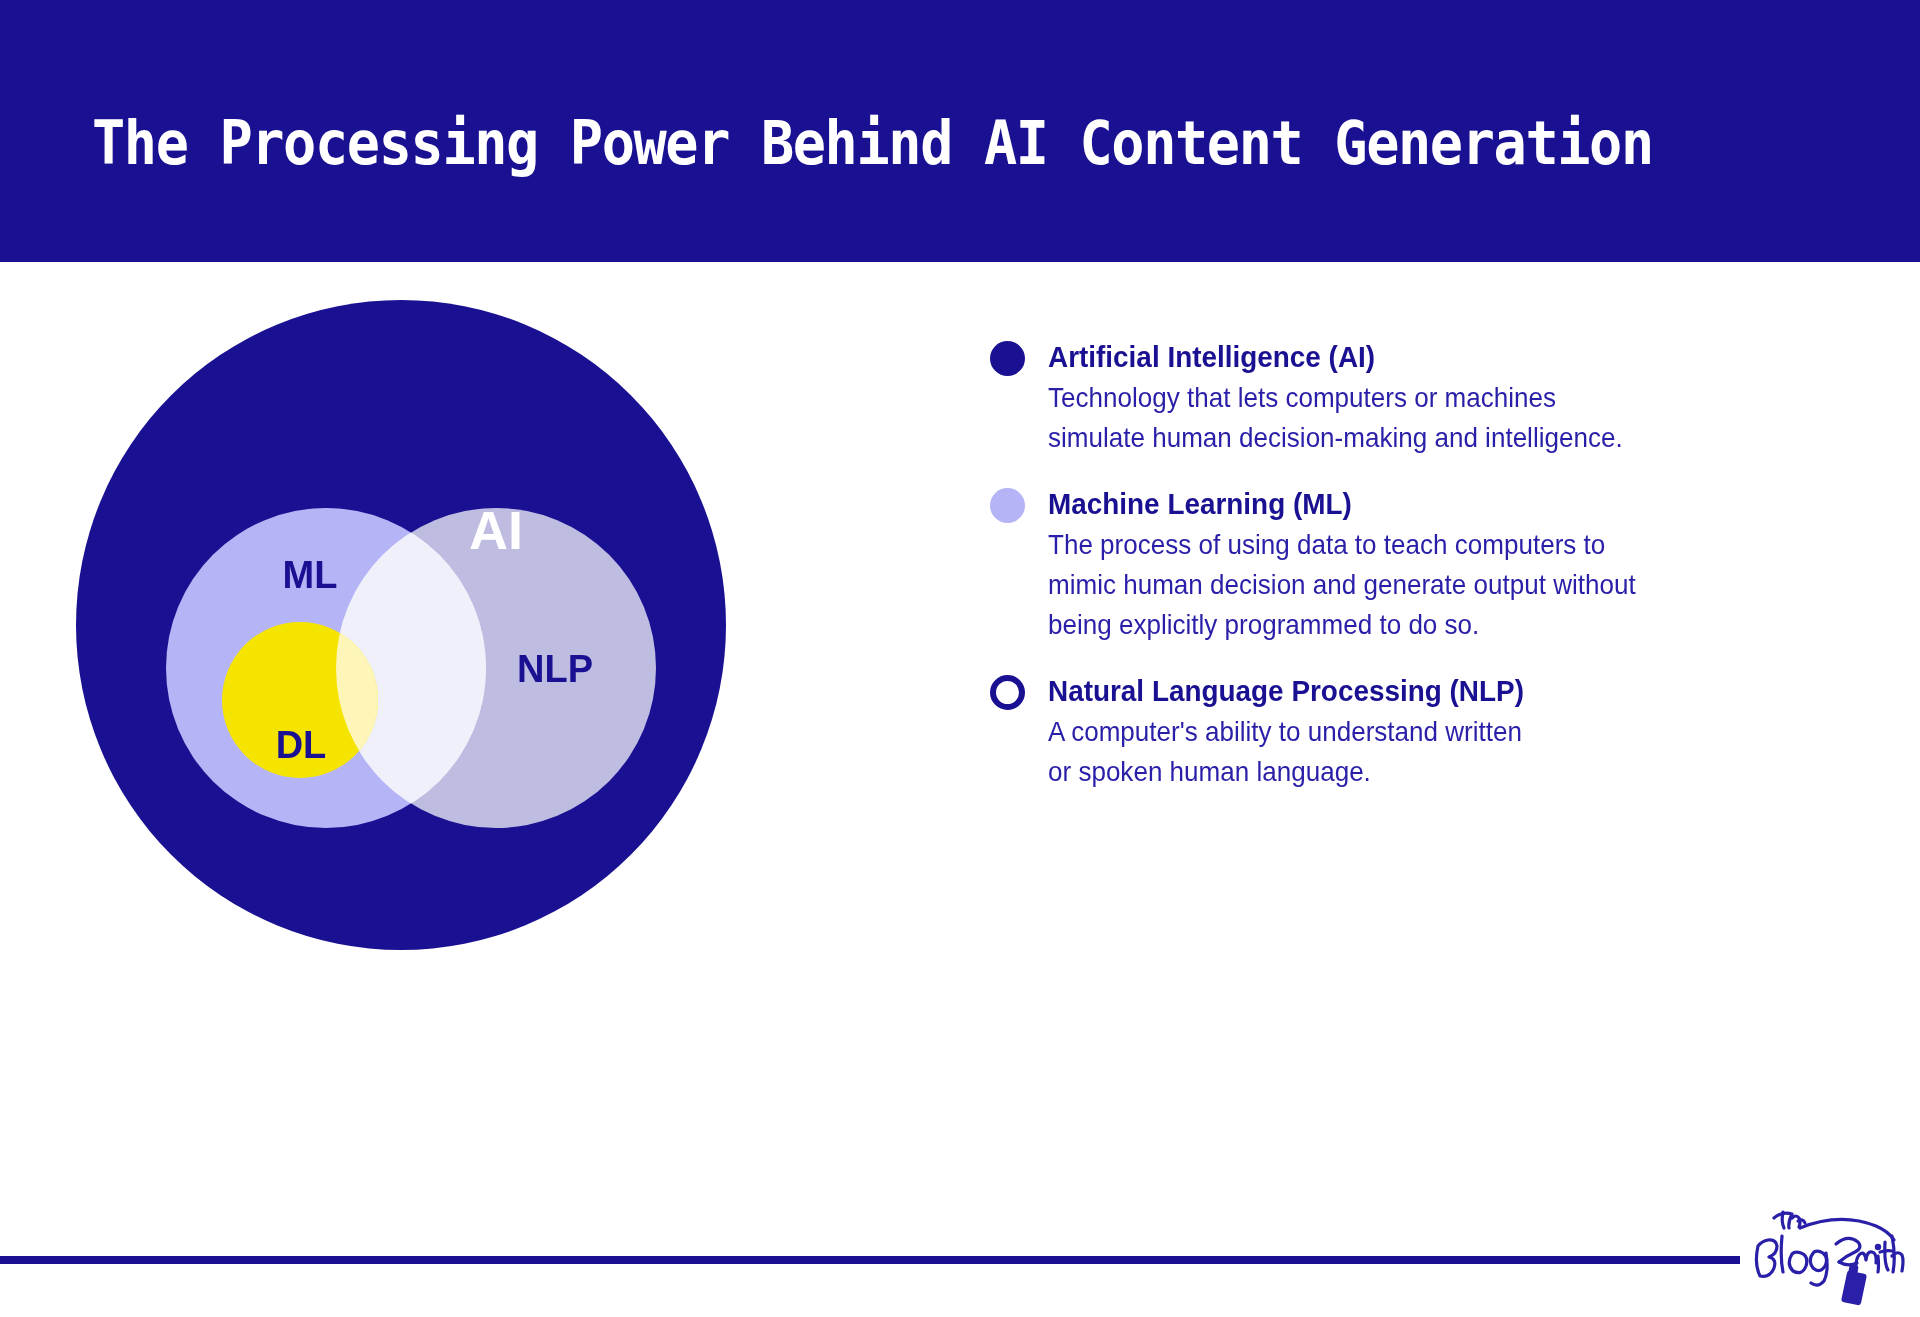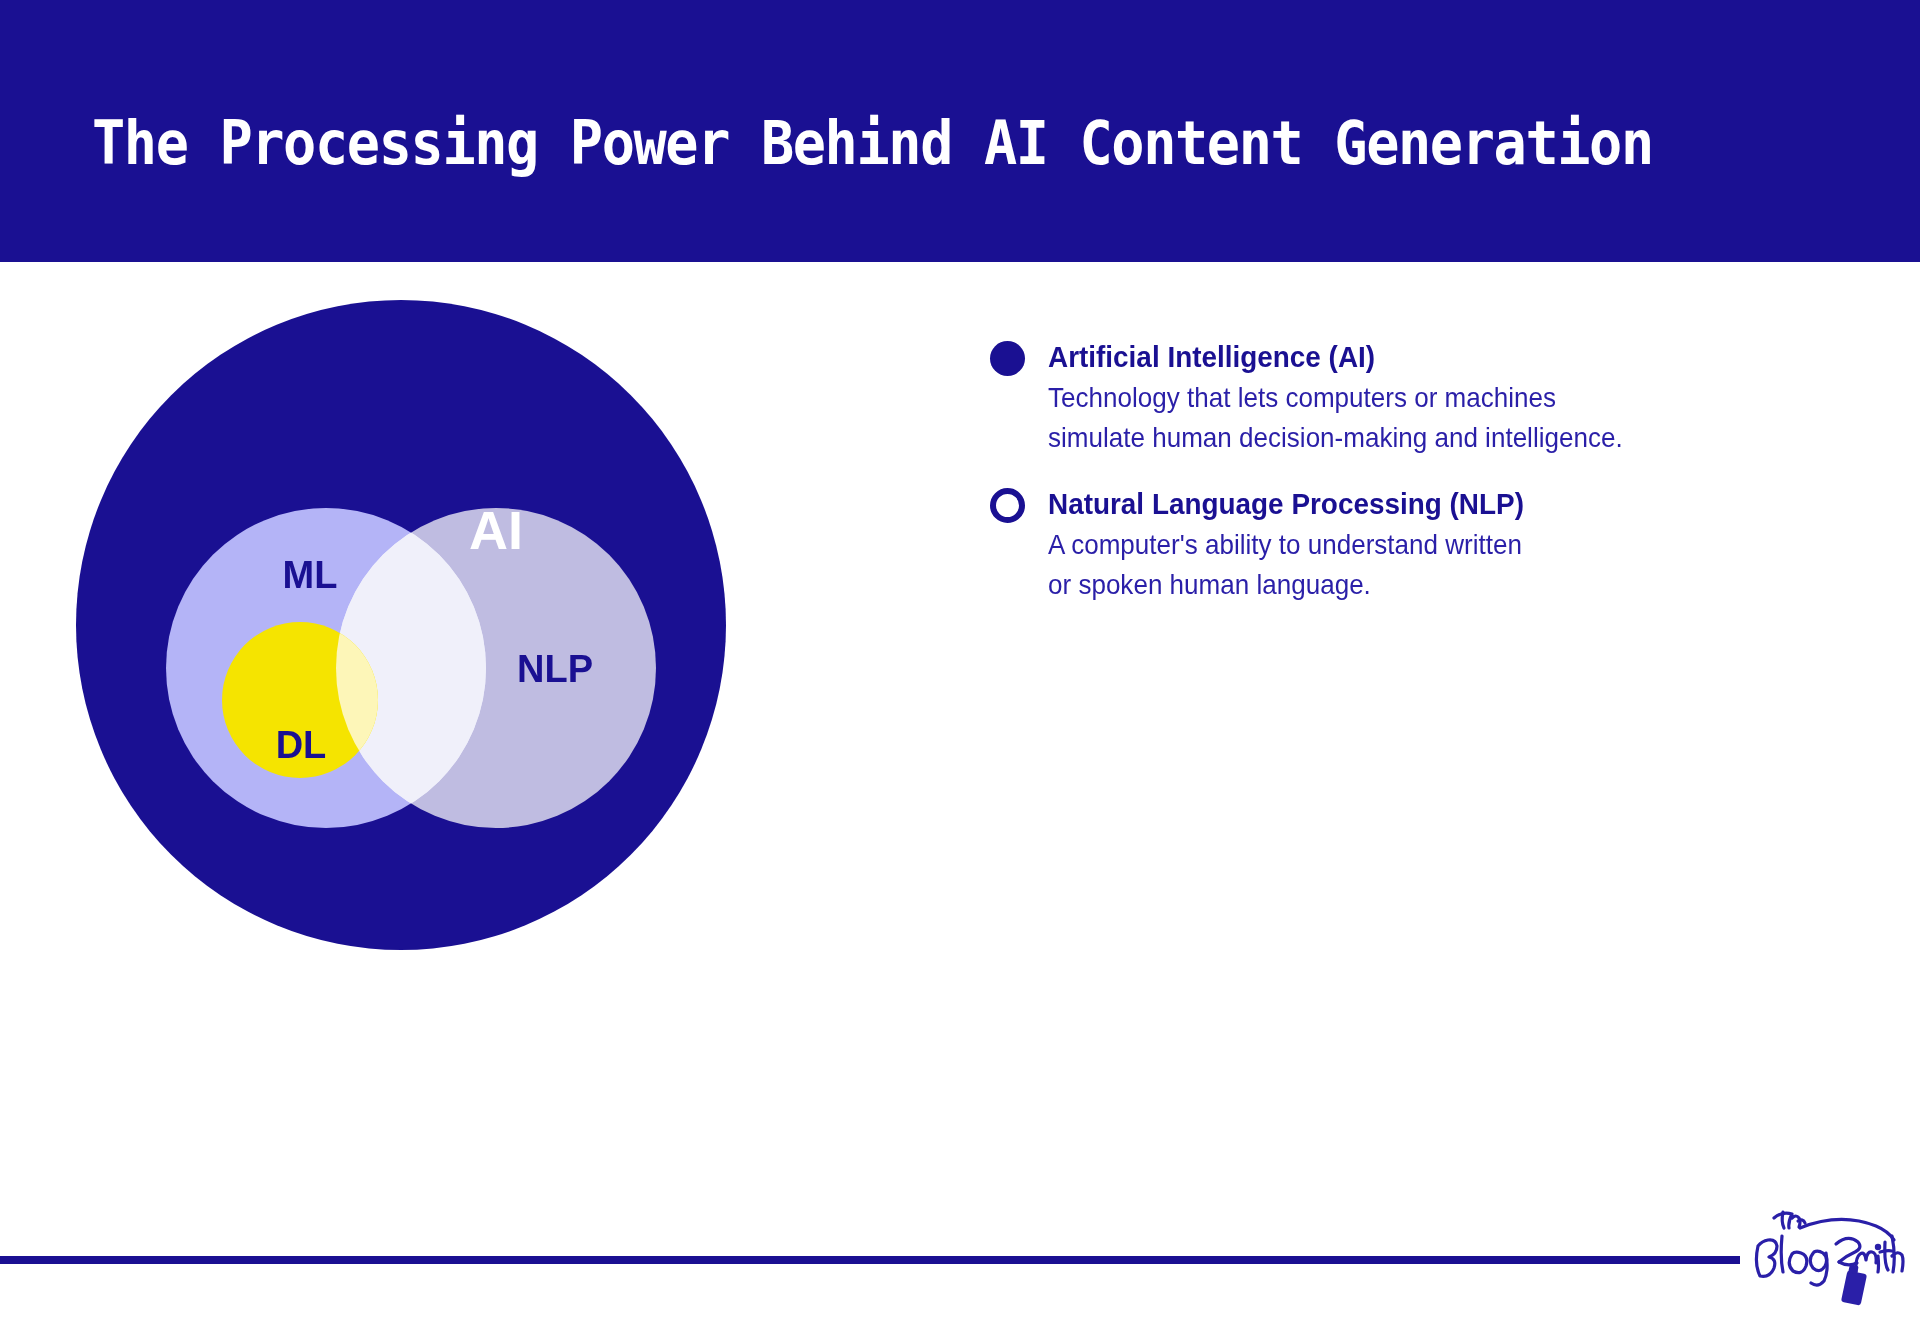--- a/index.html
+++ b/index.html
@@ -135,20 +135,29 @@
 
   <div class="legend-item">
     <div class="legend-head">
       <span class="bullet solid-navy"></span>
       <span class="legend-title">Artificial Intelligence (AI)</span>
     </div>
     <div class="legend-desc">Technology that lets computers or machines
 simulate human decision-making and intelligence.</div>
   </div>
 
+  <div class="legend-item">
+    <div class="legend-head">
+      <span class="bullet solid-peri"></span>
+      <span class="legend-title">Machine Learning (ML)</span>
+    </div>
+    <div class="legend-desc">The process of using data to teach computers to
+mimic human decision and generate output without
+being explicitly programmed to do so.</div>
+  </div>
 
   <div class="legend-item">
     <div class="legend-head">
       <span class="bullet ring"></span>
       <span class="legend-title">Natural Language Processing (NLP)</span>
     </div>
     <div class="legend-desc">A computer's ability to understand written
 or spoken human language.</div>
   </div>
 

